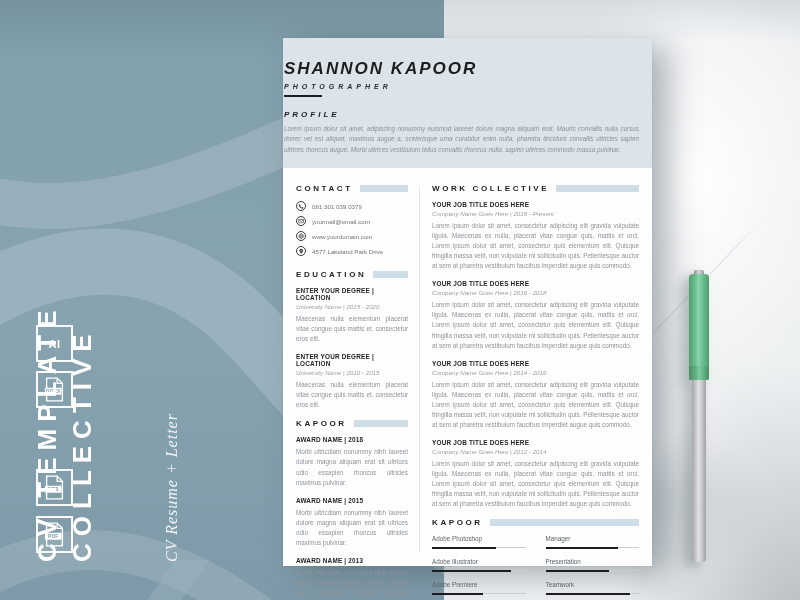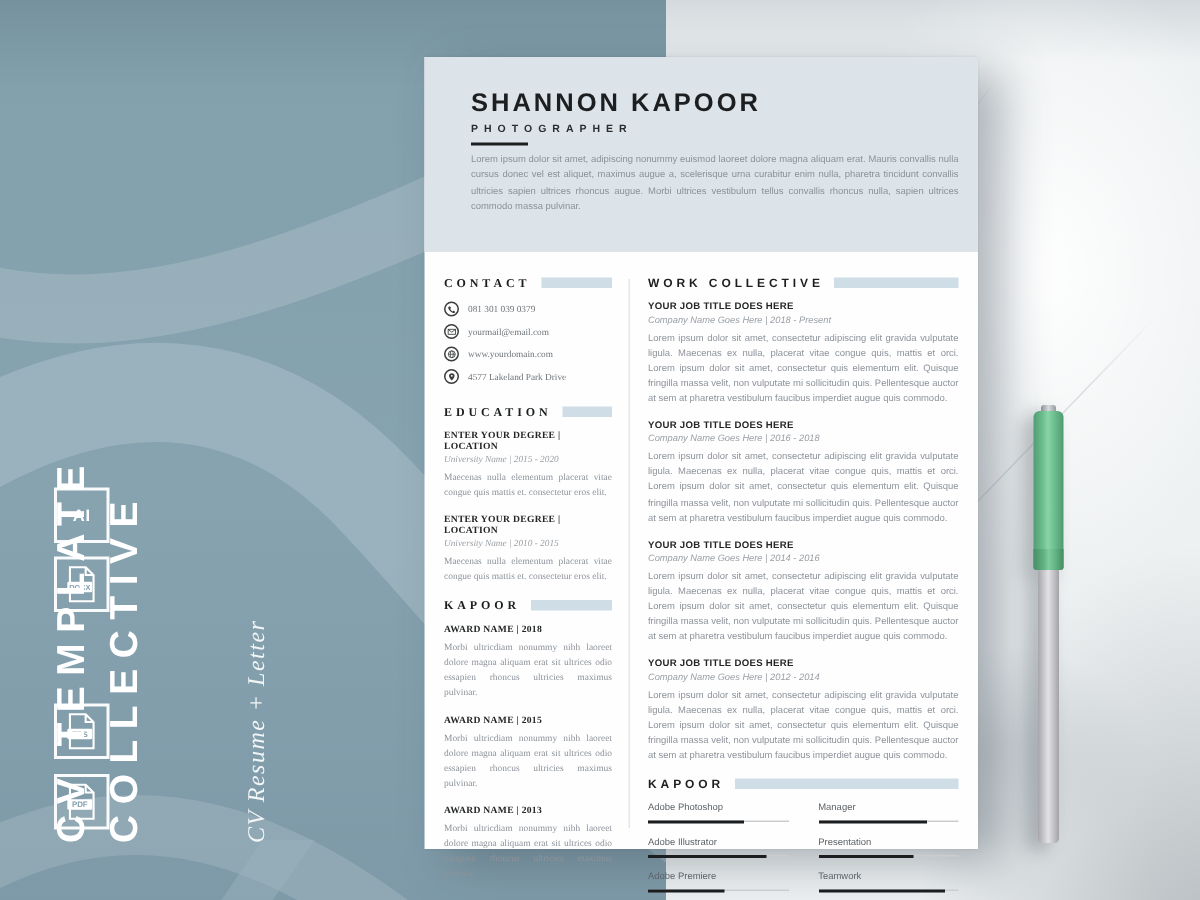--- a/index.html
+++ b/index.html
@@ -38,29 +38,29 @@
   .pen-cap { position:absolute; left:0; top:4px; width:20px; height:106px; border-radius:4px 4px 2px 2px;
     background:linear-gradient(90deg,#53a075 0%,#6cc08f 30%,#8bd6ab 48%,#6abc8c 72%,#4f9a70 100%); }
   .pen-cap::after { content:""; position:absolute; left:0; bottom:0; width:100%; height:14px;
     background:linear-gradient(90deg,#4a9168 0%,#63b584 35%,#7fcd9f 50%,#60b181 75%,#468c63 100%); border-radius:0 0 2px 2px; }
   .pen-body { position:absolute; left:3px; top:110px; width:14px; height:182px; border-radius:0 0 3px 3px;
     background:linear-gradient(90deg,#a9a9ad 0%,#cdcdd1 30%,#e4e4e7 48%,#c3c3c7 75%,#a2a2a6 100%); }
 
   
   .page { position:absolute; left:283px; top:38px; width:369px; height:528px; background:#fefefe;
     box-shadow:16px 9px 30px rgba(66,82,93,.42), 0 0 2px rgba(0,0,0,.1); }
-  .page-head { background:#dce4ea; padding:21px 13px 9px 31px; height:130px; }
+  .page-head { background:#dce4ea; padding:21px 13px 9px 1px; height:130px;font-style:italic; }
   .name { font-size:17px; font-weight:800; letter-spacing:2px; color:#1c1e1f; }
   .role { font-size:7px; font-weight:700; letter-spacing:4px; color:#2a2c2d; margin-top:4px; }
   .rule { width:38px; height:2px; background:#1c1e1f; margin-top:5px; }
   .profile-head { font-size:8px; font-weight:800; letter-spacing:3px; color:#1c1e1f; margin-top:13px; }
   .profile-text { margin-top:5px; font-size:6.3px; line-height:1.65; color:#8b9198; text-align:justify; }
 
   .page-body { display:flex; padding:16px 13px 0 13px; height:398px; }
-  .col-left { width:112px; flex:none;font-family:Liberation Serif, serif; }
+  .col-left { width:112px; flex:none; }
   .col-divider { width:1px; background:#e4e6e8; margin:2px 0 14px 11px; }
   .col-right { flex:1; padding-left:12px; }
 
   .sec-head { display:flex; align-items:center; margin-bottom:8px; }
   .sec-head .t { font-size:8px; font-weight:800; letter-spacing:2.6px; color:#1c1e1f; white-space:nowrap; }
   .sec-head .bar { flex:1; height:7px; background:#cfdde7; margin-left:7px; }
 
   .contact-list { margin-bottom:14px; }
   .c-item { display:flex; align-items:center; margin-bottom:5px; }
   .c-ico { width:10px; height:10px; border:1px solid #3a3c3e; border-radius:50%; flex:none;
@@ -144,20 +144,21 @@
     <div class="pen-cap"></div>
     <div class="pen-body"></div>
   </div>
 
   <div class="page">
 
     <div class="page-head">
       <div class="name">SHANNON KAPOOR</div>
       <div class="role">PHOTOGRAPHER</div>
       <div class="rule"></div>
+      <div class="profile-head">PROFILE</div>
       <div class="profile-text">Lorem ipsum dolor sit amet, adipiscing nonummy euismod laoreet dolore magna aliquam erat. Mauris convallis nulla cursus donec vel est aliquet, maximus augue a, scelerisque urna curabitur enim nulla, pharetra tincidunt convallis ultricies sapien ultrices rhoncus augue. Morbi ultrices vestibulum tellus convallis rhoncus nulla, sapien ultrices commodo massa pulvinar.</div>
     </div>
 
     <div class="page-body">
 
       <div class="col-left">
 
         <div class="sec">
           <div class="sec-head">
             <span class="t">CONTACT</span>

